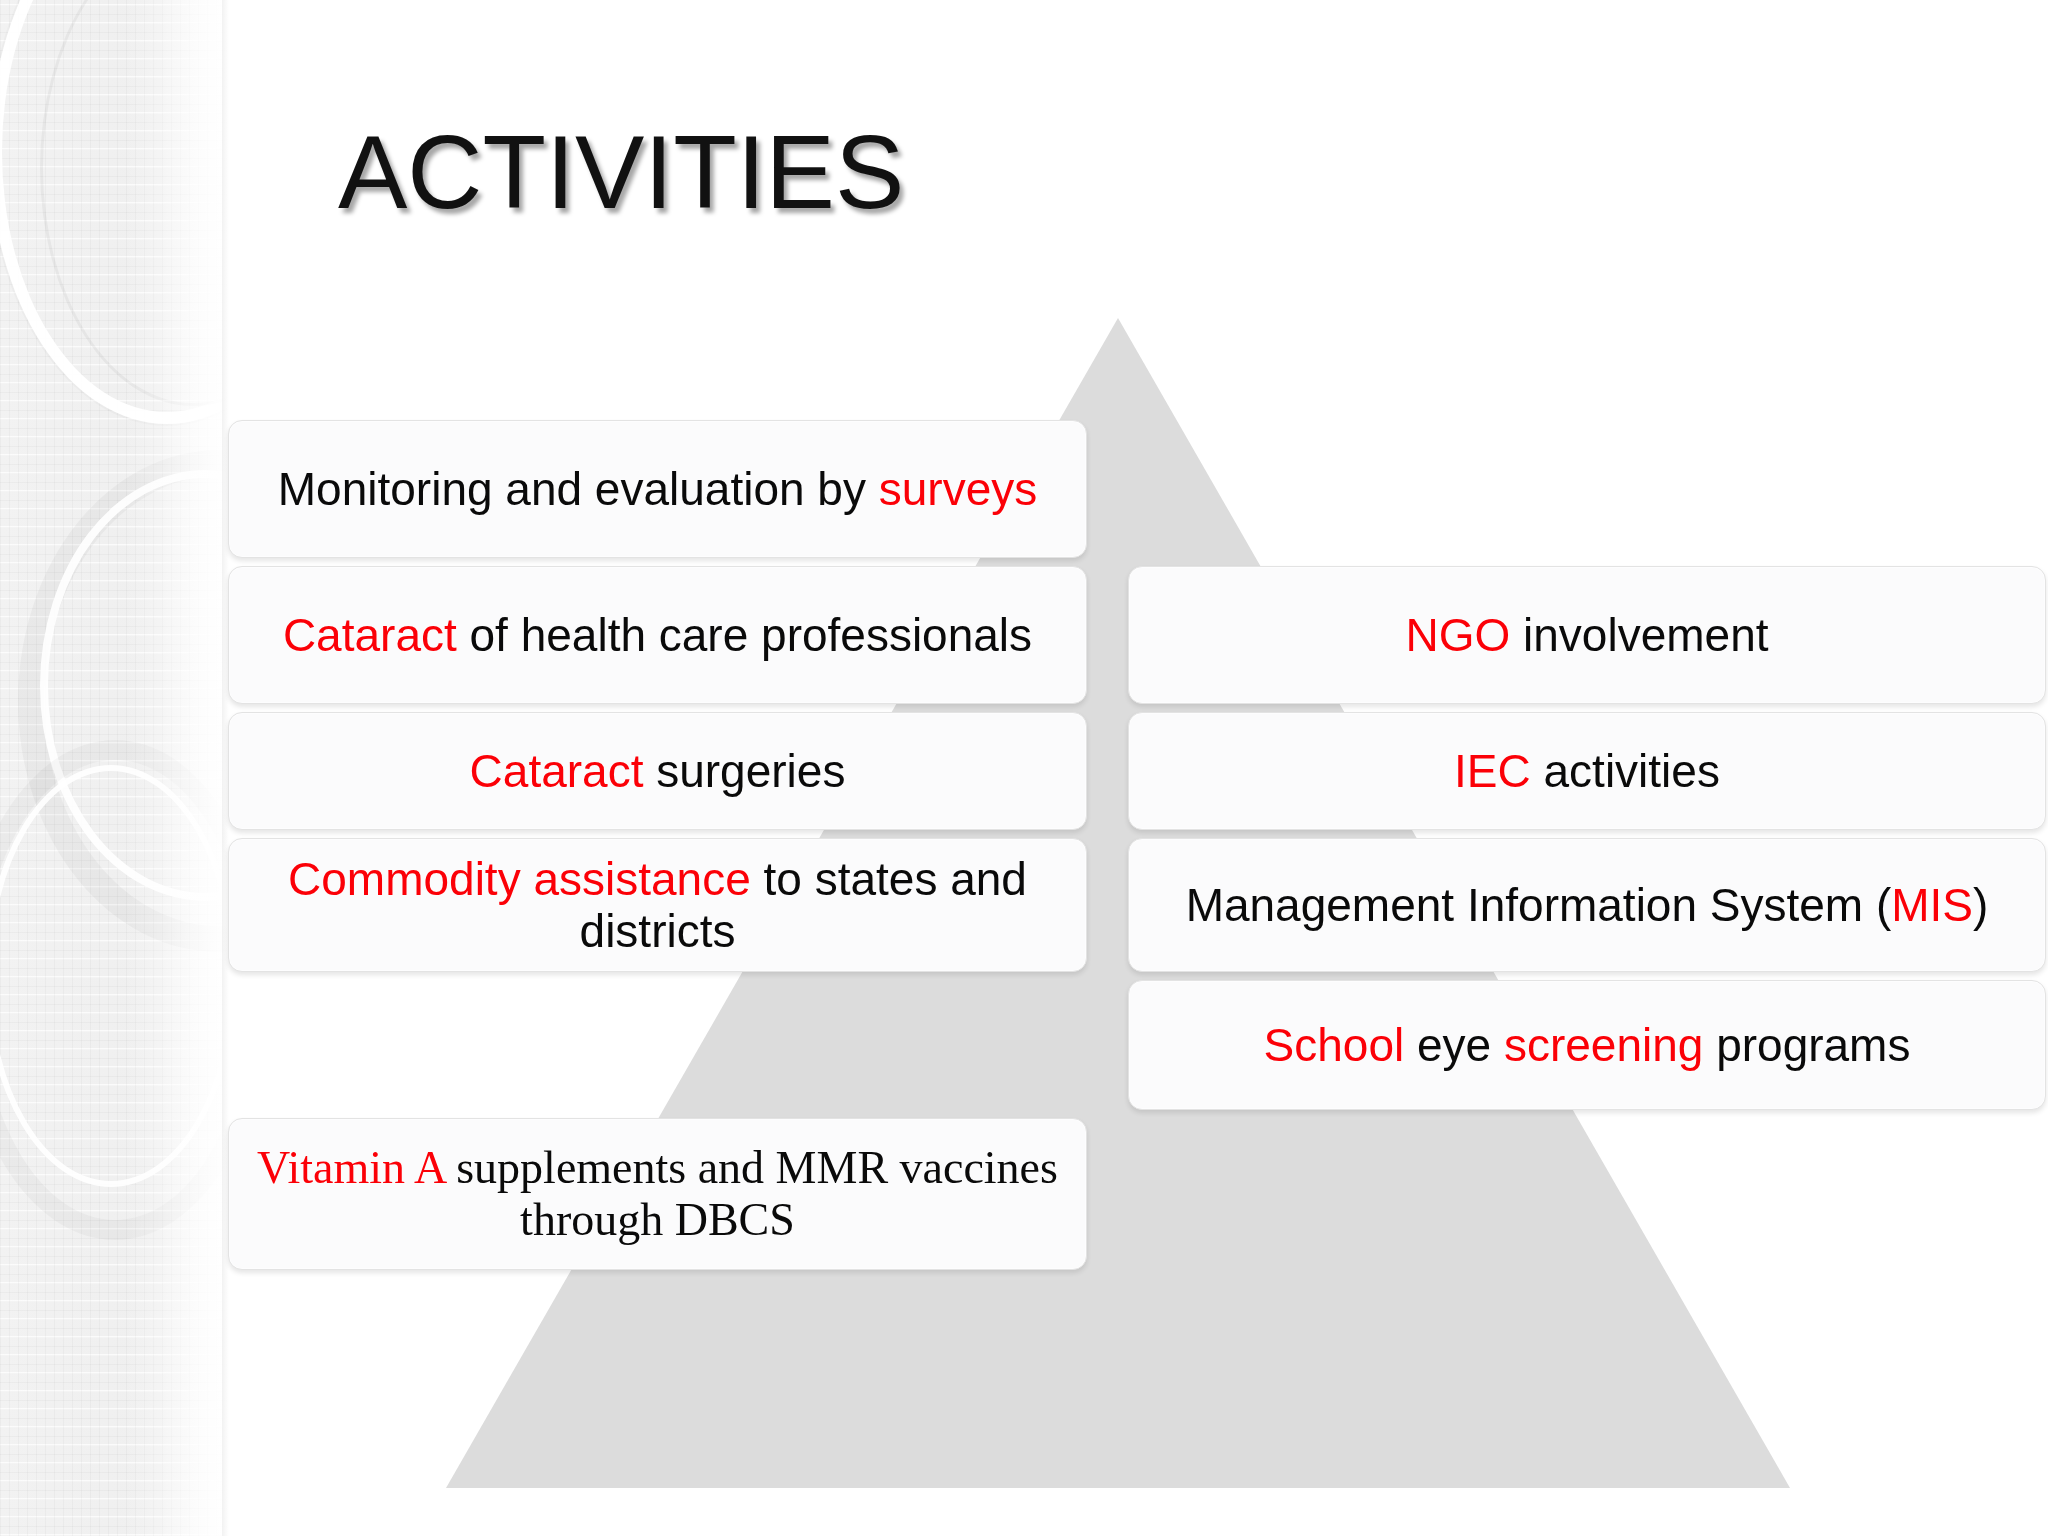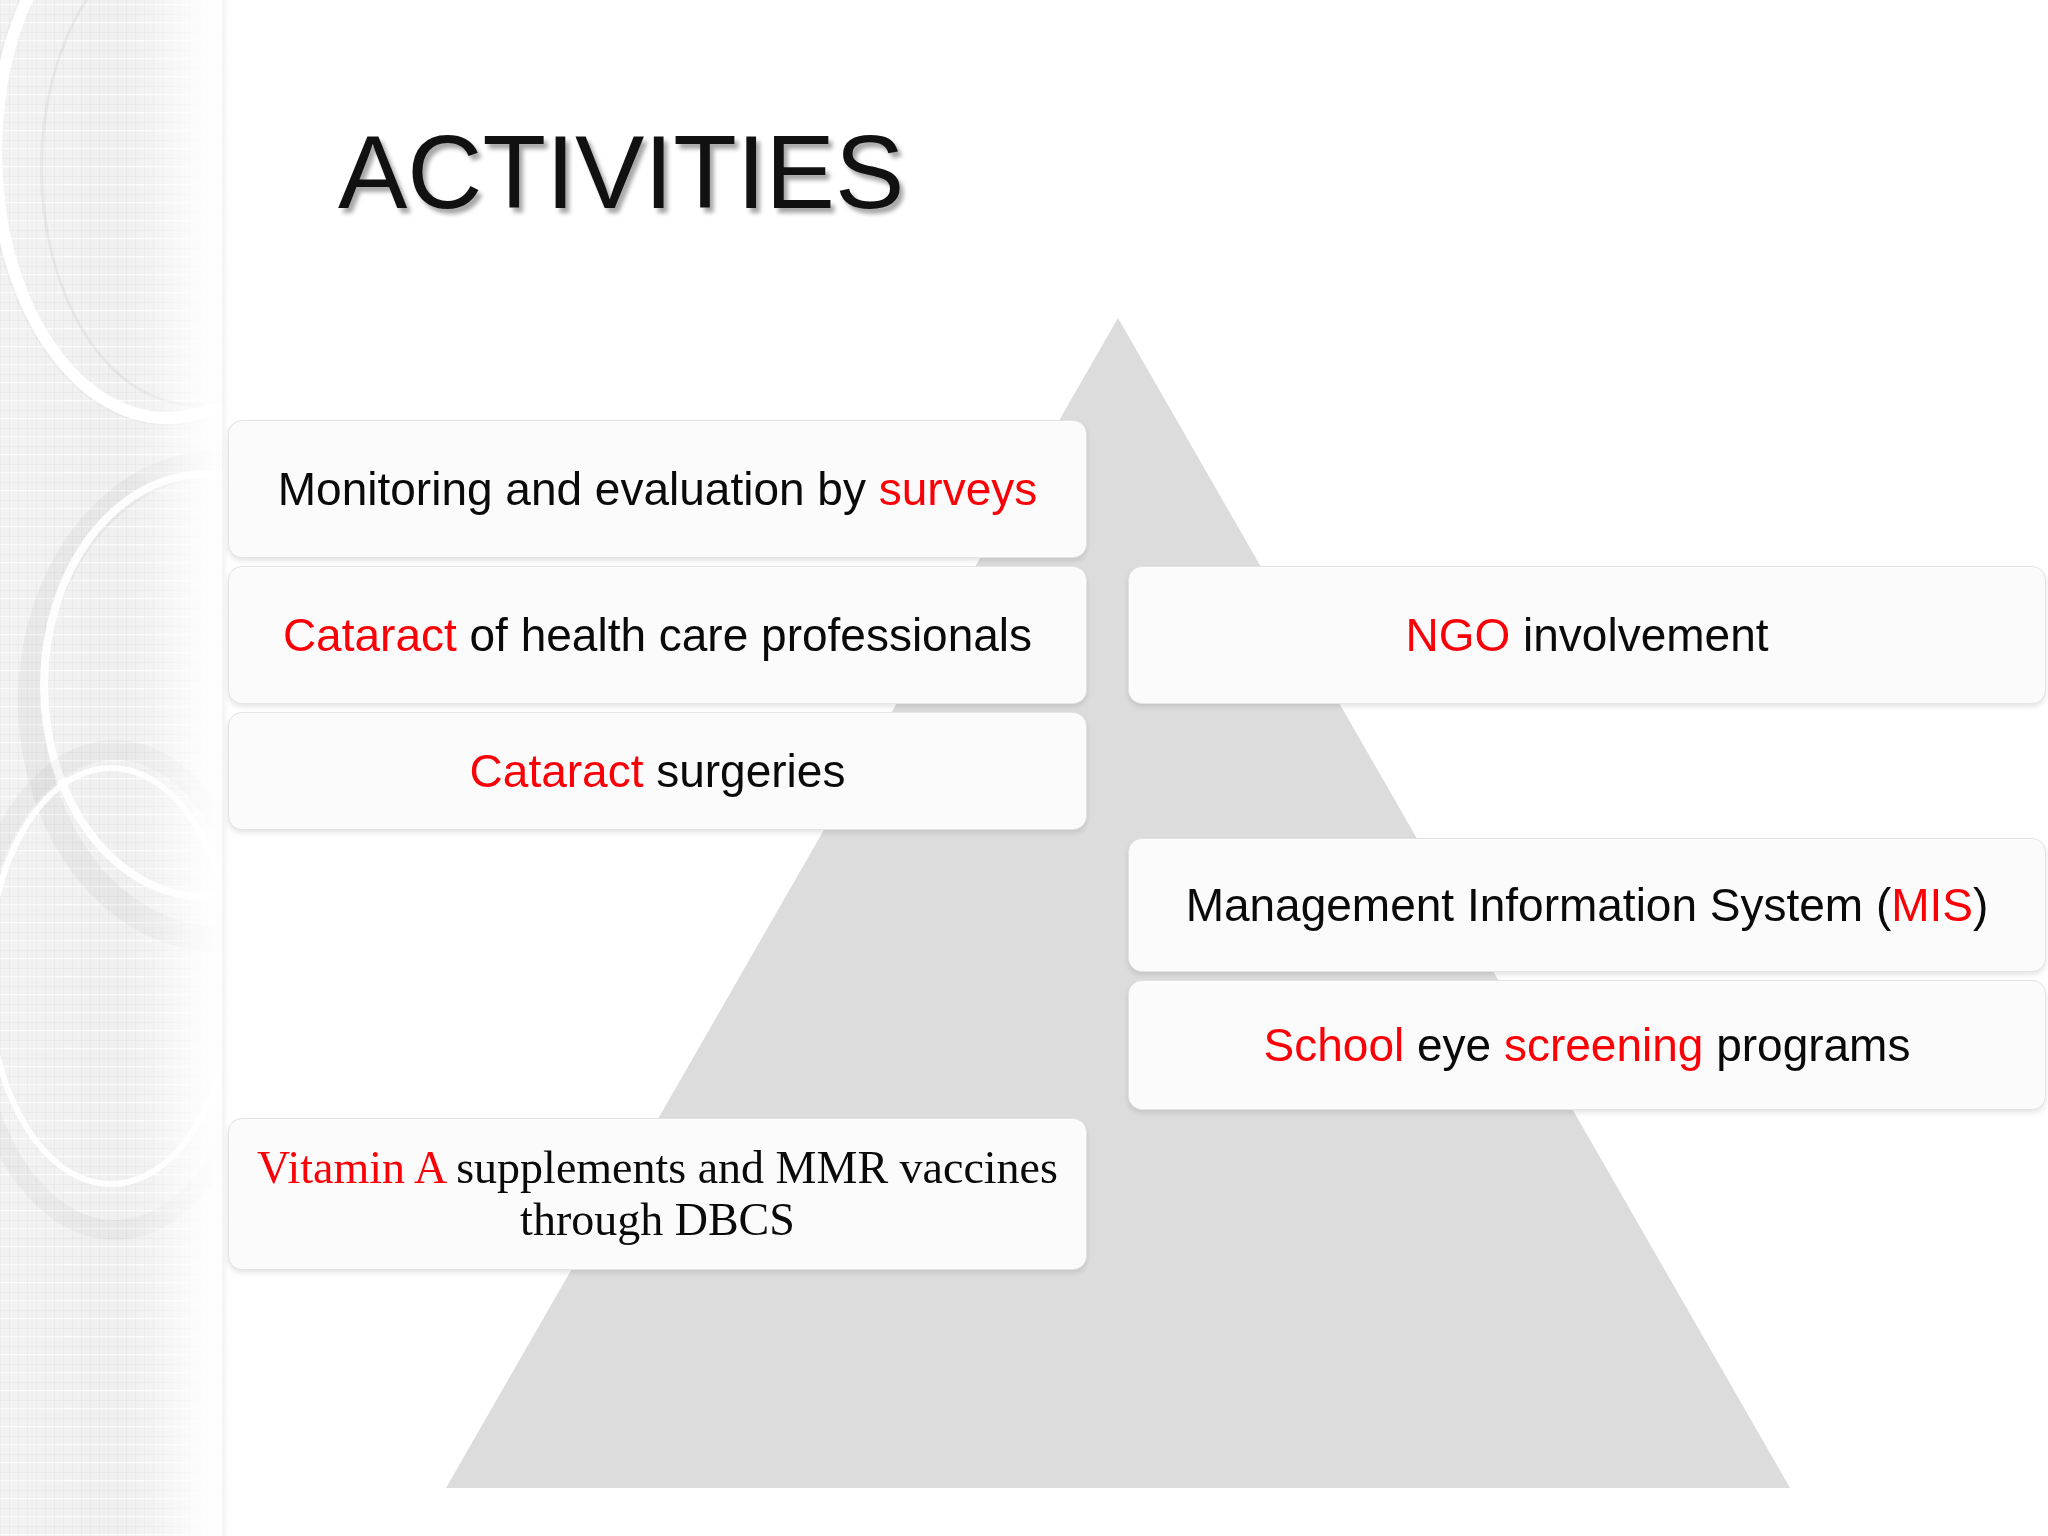--- a/index.html
+++ b/index.html
@@ -193,34 +193,44 @@
         <span class="hl">Cataract</span><span> of health care professionals</span>
       </div>
     </div>
 
     <div class="box col-l r3">
       <div class="box-text">
         <span class="hl">Cataract</span><span> surgeries</span>
       </div>
     </div>
 
+    <div class="box col-l r4">
+      <div class="box-text">
+        <span class="hl">Commodity assistance</span><span> to states and districts</span>
+      </div>
+    </div>
 
 
     <div class="box col-l r6">
       <div class="box-text">
         <span class="hl">Vitamin A</span><span> supplements and MMR vaccines through DBCS</span>
       </div>
     </div>
 
     <div class="box col-r r2">
       <div class="box-text">
         <span class="hl">NGO</span><span> involvement</span>
       </div>
     </div>
 
+    <div class="box col-r r3">
+      <div class="box-text">
+        <span class="hl">IEC</span><span> activities</span>
+      </div>
+    </div>
 
     <div class="box col-r r4">
       <div class="box-text">
         <span>Management Information System (</span><span class="hl">MIS</span><span>)</span>
       </div>
     </div>
 
     <div class="box col-r r5">
       <div class="box-text">
         <span class="hl">School</span><span> eye </span><span class="hl">screening</span><span> programs</span>

